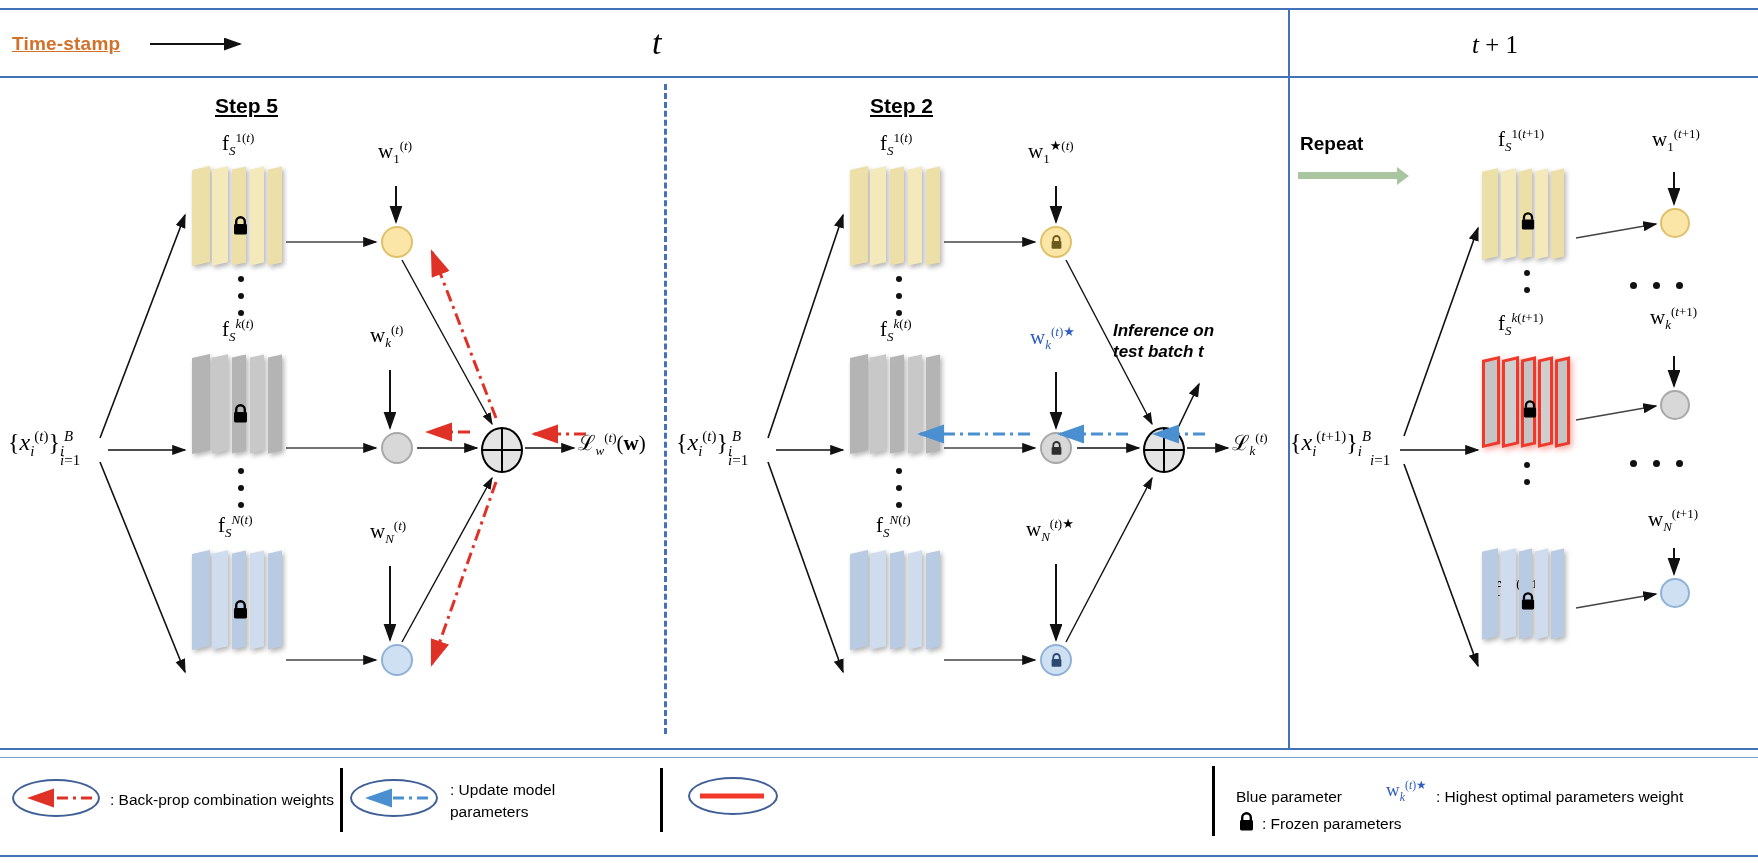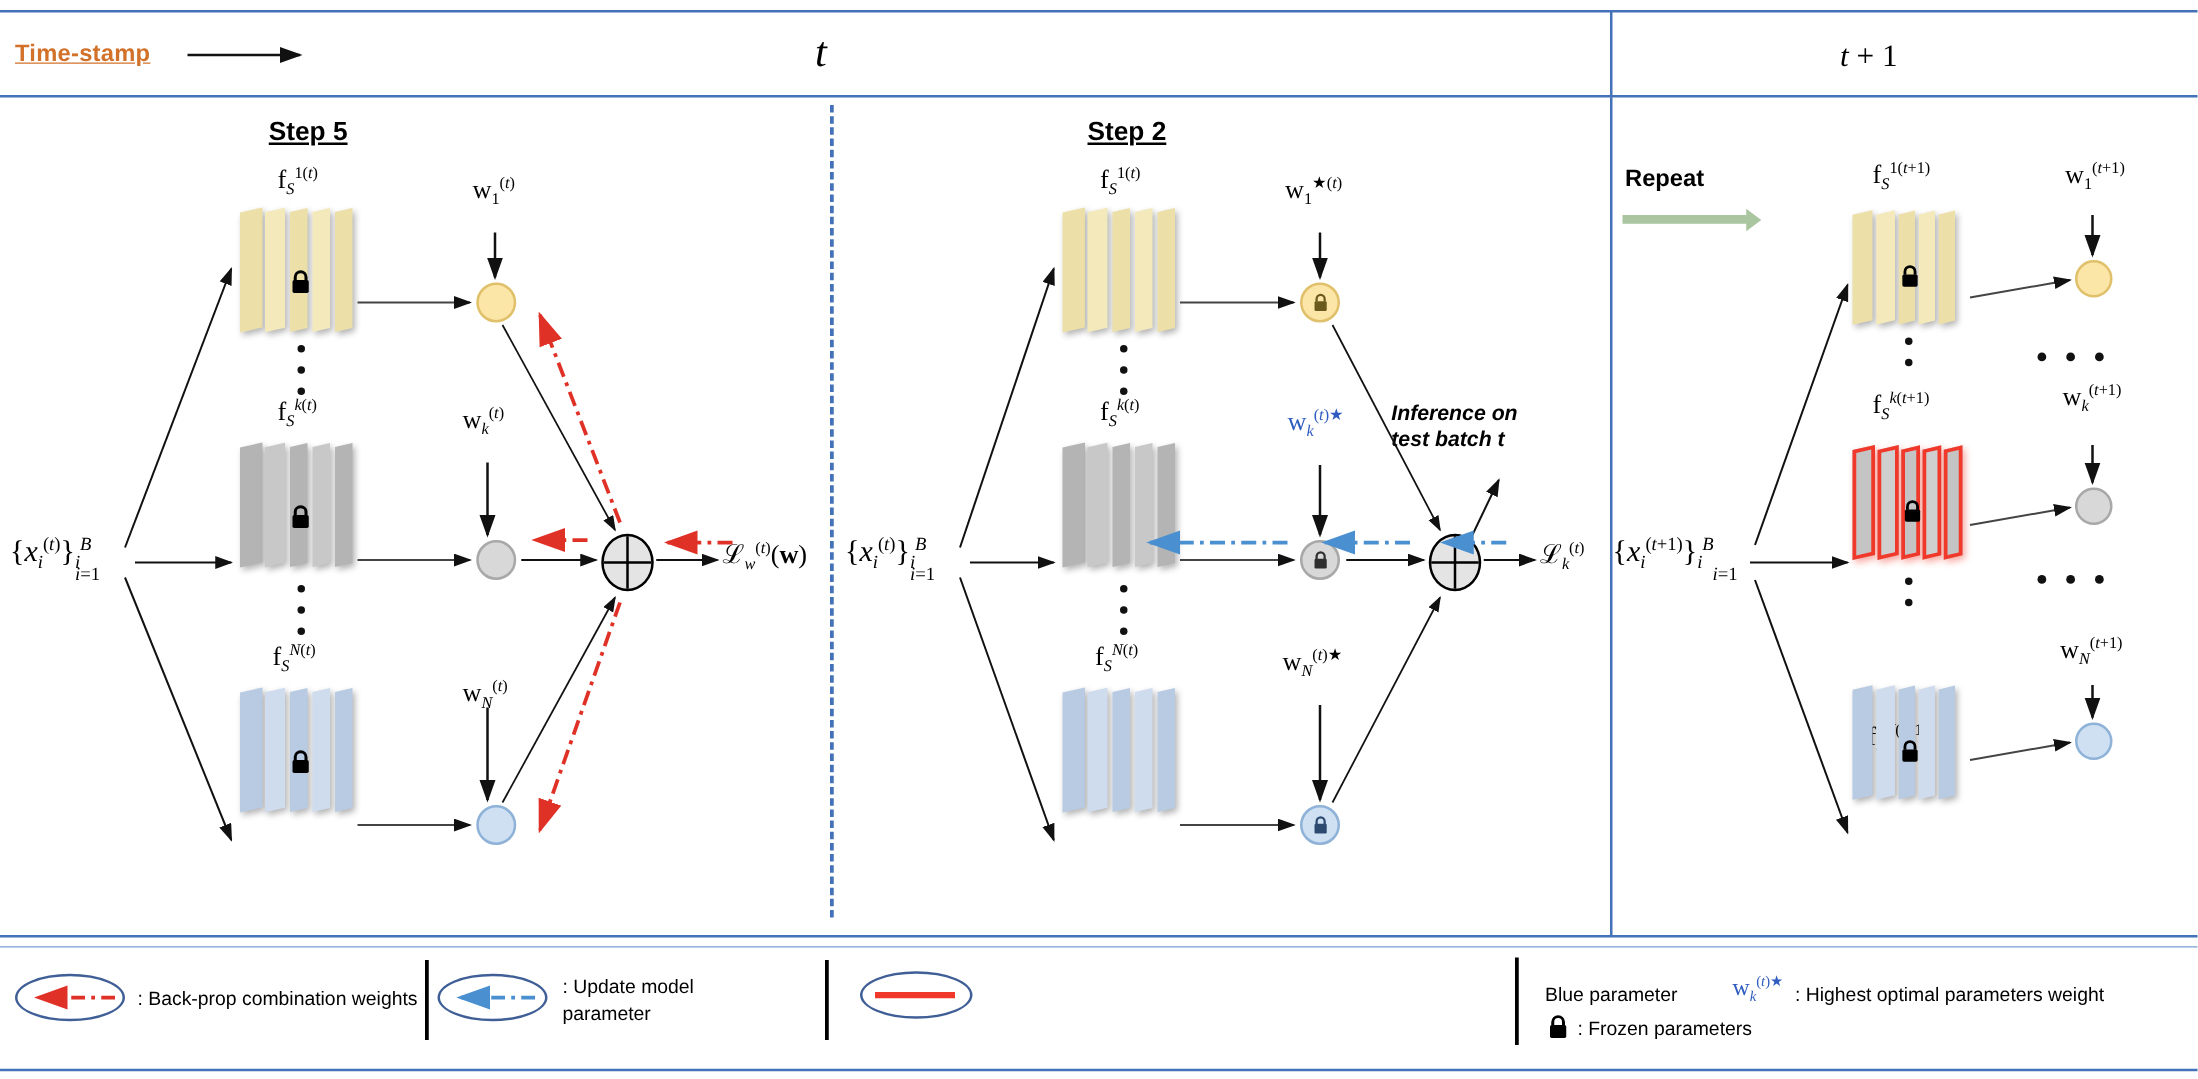--- a/index.html
+++ b/index.html
@@ -173,21 +173,21 @@
         </svg>
     </div>
   </div>
 
   <div class="math" style="left:378px;top:138px;">
     w<sub>1</sub><sup>(<span class="it">t</span>)</sup>
   </div>
   <div class="math" style="left:370px;top:322px;">
     w<sub><span class="it">k</span></sub><sup>(<span class="it">t</span>)</sup>
   </div>
-  <div class="math" style="left:370px;top:541px;">
+  <div class="math" style="left:370px;top:518px;">
     w<sub><span class="it">N</span></sub><sup>(<span class="it">t</span>)</sup>
   </div>
 
   <div class="node" style="left:381px;top:226px;width:32px;height:32px;background:#fbe6a8;border:2px solid #e0c06a;"></div>
   <div class="node" style="left:381px;top:432px;width:32px;height:32px;background:#d8d8d8;border:2px solid #a8a8a8;"></div>
   <div class="node" style="left:381px;top:644px;width:32px;height:32px;background:#cfe0f2;border:2px solid #8fb2d8;"></div>
 
   <div class="combiner" style="left:481px;top:427px;width:42px;height:46px;"></div>
 
 
@@ -435,21 +435,21 @@
   <div class="ellipse" style="left:12px;top:779px;width:88px;height:38px;"></div>
   <svg class="edges" style="z-index:4;">
     <path d="M92,798 L30,798" stroke="#e03127" stroke-width="3" stroke-dasharray="11,5,3,5" fill="none" marker-end="url(#ahr)"></path>
     <path d="M428,798 L368,798" stroke="#4a8fd0" stroke-width="3" stroke-dasharray="11,5,3,5" fill="none" marker-end="url(#ahb)"></path>
     <line x1="700" y1="796" x2="764" y2="796" stroke="#f0392b" stroke-width="5"></line>
   </svg>
   <div class="leg-text" style="left:110px;top:789px;">: Back-prop combination weights</div>
 
   <div class="ellipse" style="left:350px;top:779px;width:88px;height:38px;"></div>
   <div class="leg-text" style="left:450px;top:779px;">: Update model
-  parameter</div>
+  parameters</div>
 
   <div class="ellipse" style="left:688px;top:777px;width:90px;height:38px;"></div>
 
   <div class="leg-text" style="left:1236px;top:786px;">Blue  parameter</div>
   <div class="math blue" style="left:1386px;top:778px;font-size:19px;">
     w<sub><span class="it">k</span></sub><sup>(<span class="it">t</span>)★</sup>
   </div>
   <div class="leg-text" style="left:1436px;top:786px;">: Highest optimal parameters weight</div>
 
   <div class="lock" style="left:1238px;top:812px;">

